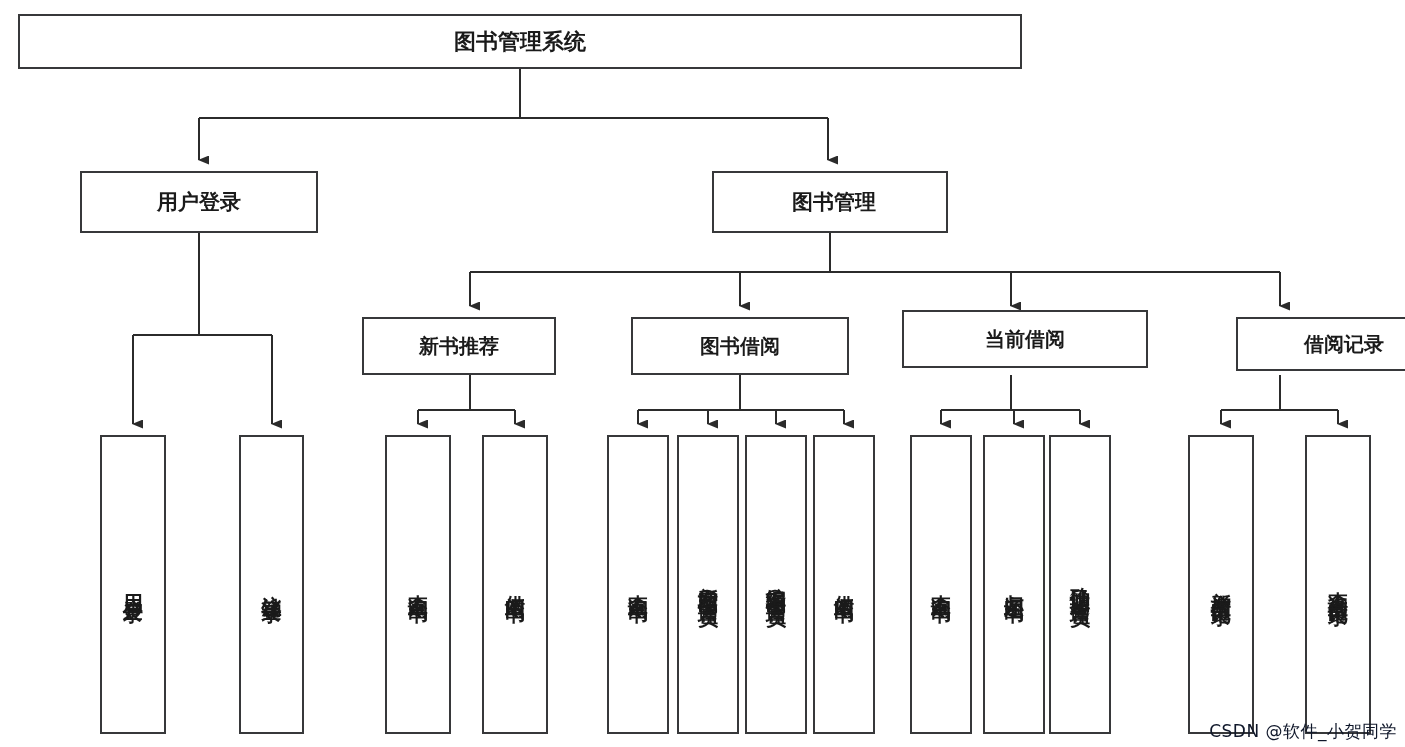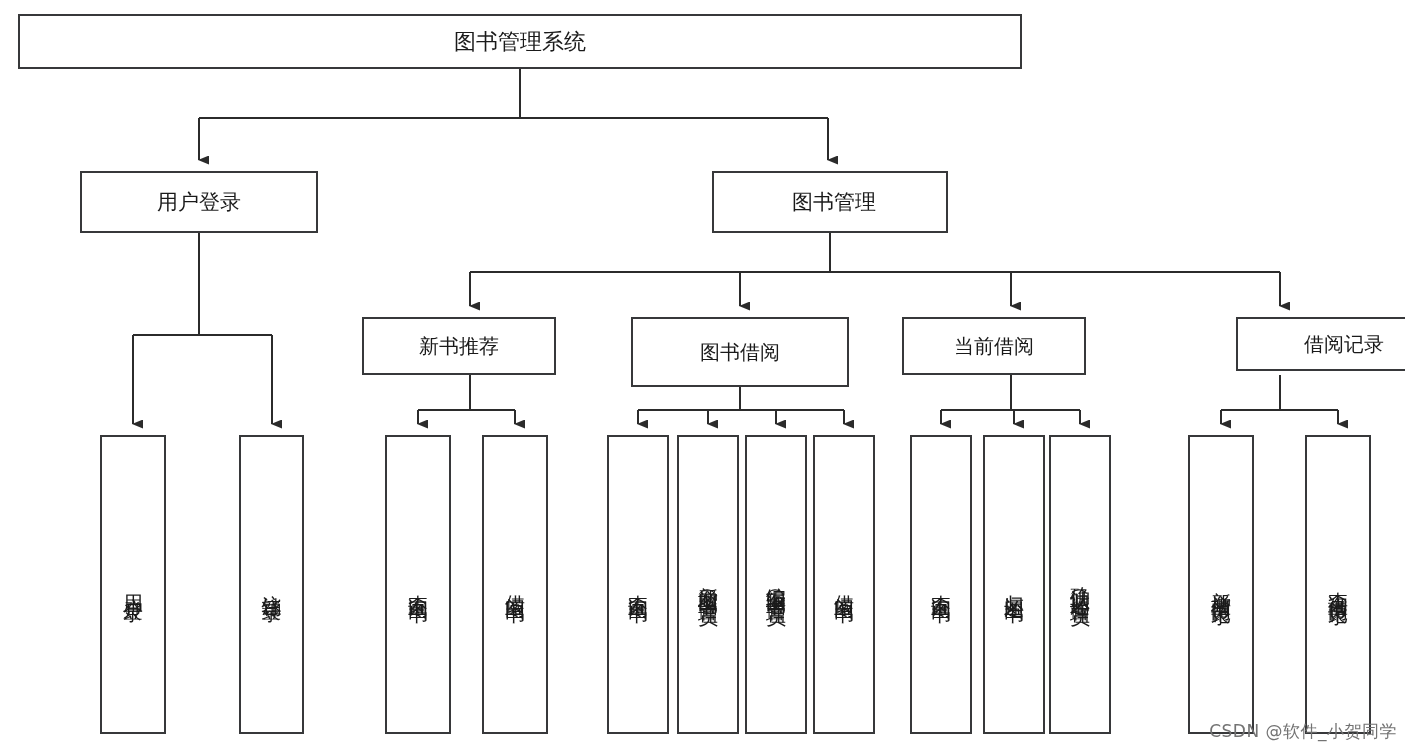--- a/index.html
+++ b/index.html
@@ -25,20 +25,21 @@
   .node{
     position:absolute;
     box-sizing:border-box;
     background:#ffffff;
     border:2.5px solid #37383a;
     display:flex;
     align-items:center;
     justify-content:center;
     text-align:center;
     line-height:1.25;
+    font-weight:bold;
   }
   .node.root{ font-size:22px; }
   .node.lvl1{ font-size:21px; }
   .node.lvl2{ font-size:20px; }
   .node.leaf{
     font-size:20px;
     writing-mode:vertical-rl;
     text-orientation:upright;
     align-items:center;
     justify-content:center;
@@ -53,21 +54,21 @@
     writing-mode:vertical-rl;
     text-orientation:upright;
     letter-spacing:3px;
   }
   
   #watermark{
     position:absolute;
     right:8px;
     bottom:4px;
     font-size:17px;
-    color:#737373;
+    color:#0f172a;
     letter-spacing:0.5px;
     white-space:nowrap;
     pointer-events:none;
     user-select:none;
   }
 </style>
 </head>
 <body>
 
 <div id="canvas">
@@ -129,24 +130,24 @@
   <div class="node lvl1" style="left:80px;top:171px;width:238px;height:62px;">
     <span class="label">用户登录</span>
   </div>
   <div class="node lvl1" style="left:712px;top:171px;width:236px;height:62px;padding-left:8px;">
     <span class="label">图书管理</span>
   </div>
 
   <div class="node lvl2" style="left:362px;top:317px;width:194px;height:58px;">
     <span class="label">新书推荐</span>
   </div>
-  <div class="node lvl2" style="left:631px;top:317px;width:218px;height:70px;align-items:center;">
+  <div class="node lvl2" style="left:631px;top:317px;width:218px;height:58px;align-items:center;">
     <span class="label">图书借阅</span>
   </div>
-  <div class="node lvl2" style="left:902px;top:317px;width:184px;height:58px;">
+  <div class="node lvl2" style="left:902px;top:310px;width:246px;height:58px;">
     <span class="label">当前借阅</span>
   </div>
   <div class="node lvl2" style="left:1236px;top:317px;width:216px;height:54px;">
     <span class="label">借阅记录</span>
   </div>
 
   <div class="node leaf" style="left:100px;top:435px;width:66px;height:299px;">
     <span class="label">用户登录</span>
   </div>
   <div class="node leaf" style="left:239px;top:435px;width:65px;height:299px;">

